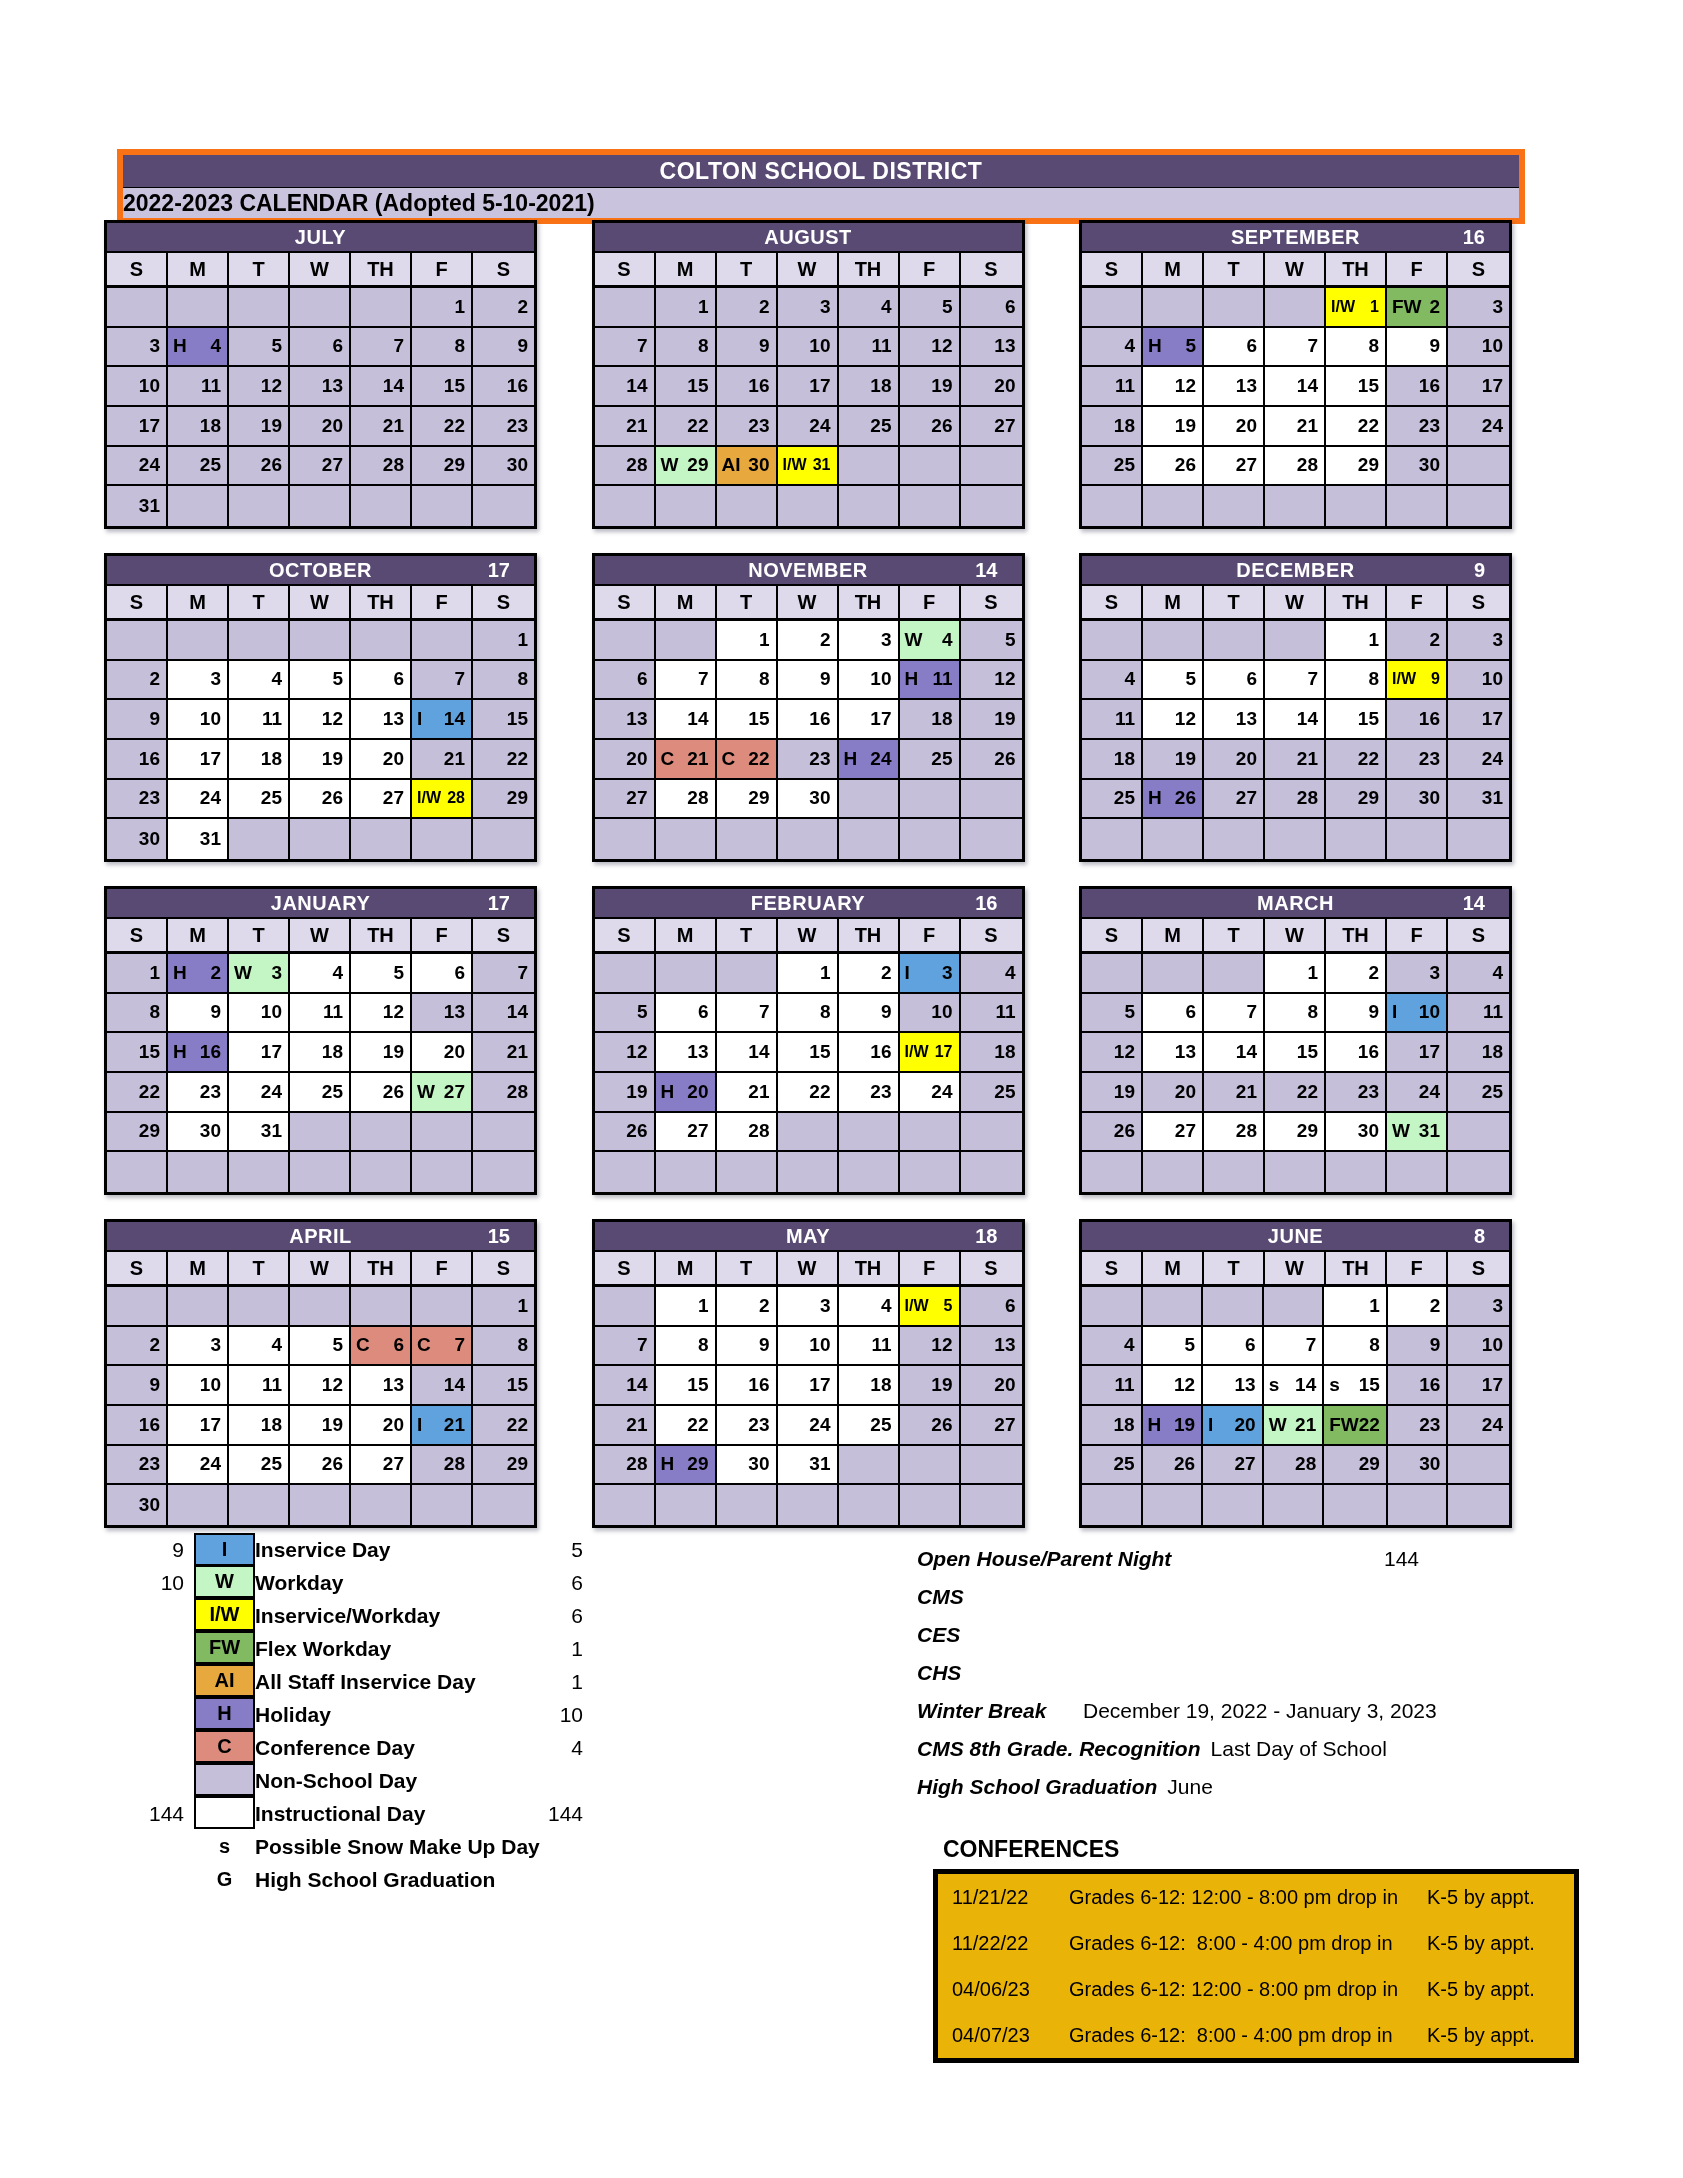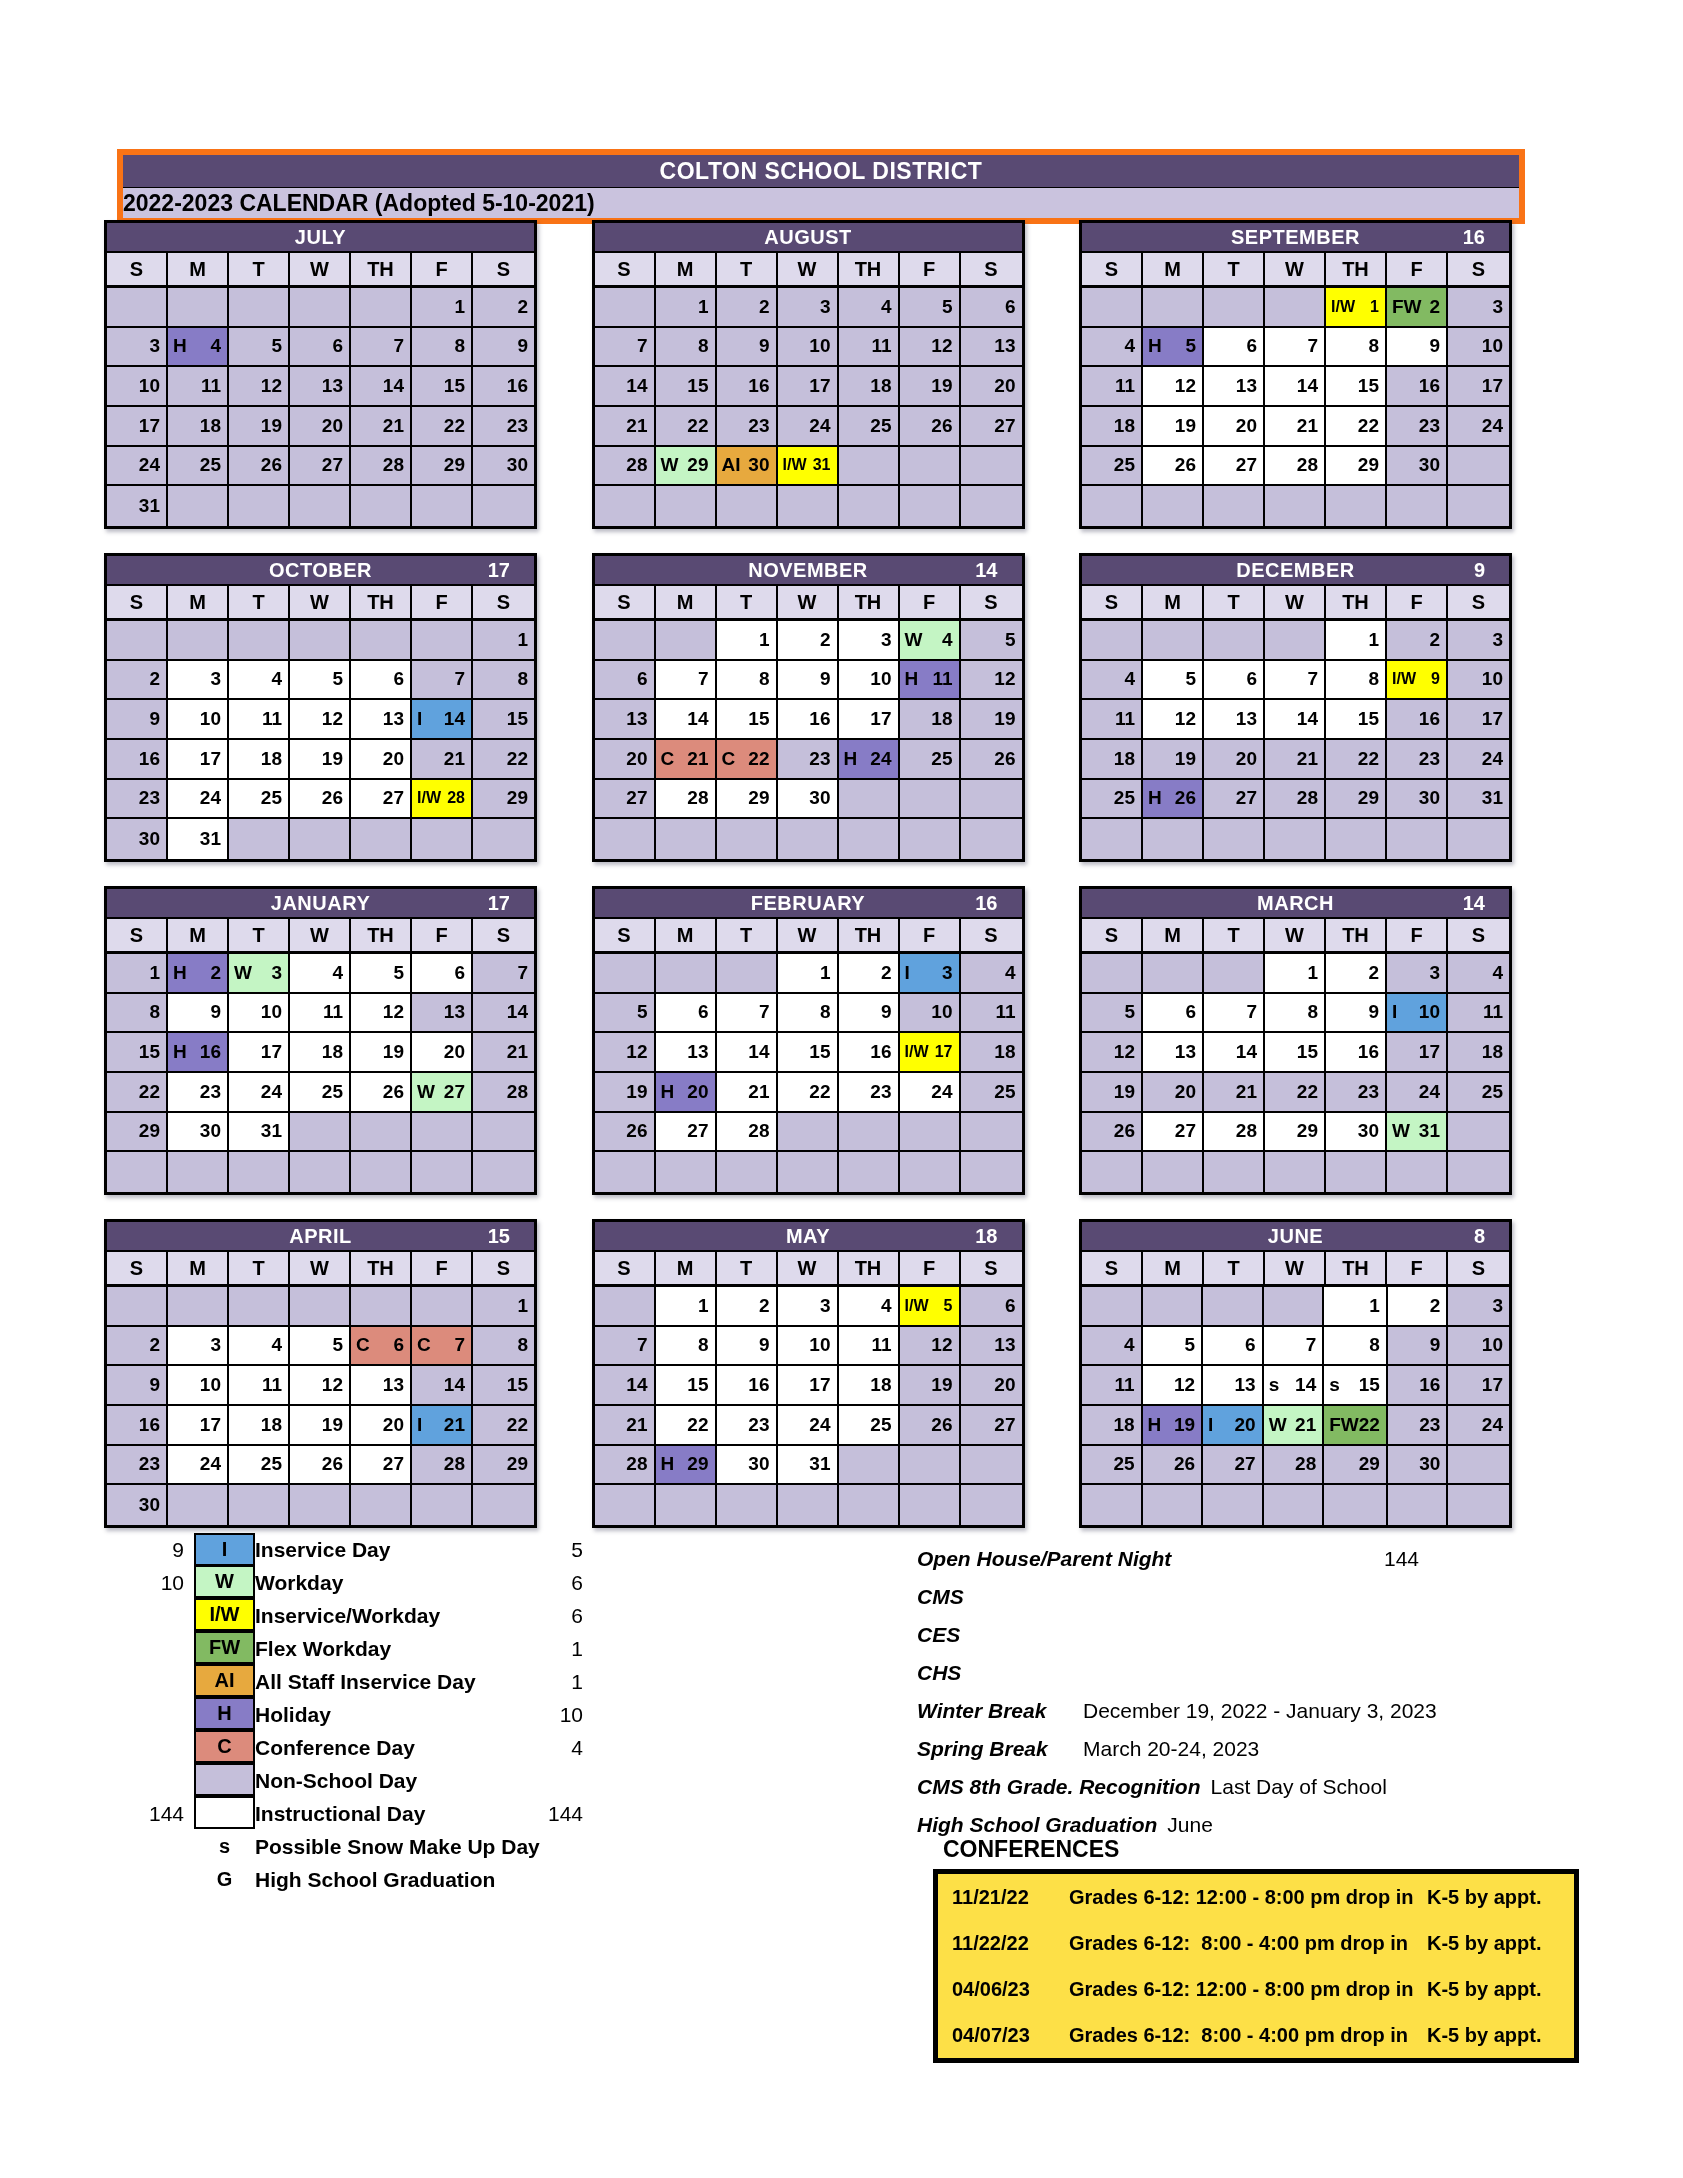--- a/index.html
+++ b/index.html
@@ -82,21 +82,21 @@
   
   .info { position:absolute; left:917px; top:1540px; width:574px; }
   .info-row { height:38px; display:flex; align-items:center; position:relative; font-size:21px; }
   .info-label { font-weight:bold; display:inline-block; min-width:156px; padding-right:10px; white-space:nowrap;font-style:italic; }
   .info-value { white-space:nowrap; }
   .info-right { position:absolute; left:467px; }
 
   
   .conf { position:absolute; left:909px; top:1836px; width:598px;margin-left:24px; }
   .conf-title { font-weight:bold; font-size:23px; margin:0 0 6px 10px; }
-  .conf-table { border:5px solid #000; box-sizing:border-box; width:646px; background:#fde047;font-weight:bold; }
+  .conf-table { border:5px solid #000; box-sizing:border-box; width:646px; background:#eab308; }
   .conf-row { display:grid; grid-template-columns:117px 358px 1fr; align-items:center; height:46px; padding-left:14px; font-size:20px; }
   .conf-cell { white-space:pre; }
 </style>
 </head>
 <body>
 
 <div class="page">
 
   <div class="header">
     <div class="header-title">COLTON SCHOOL DISTRICT</div>
@@ -1659,24 +1659,20 @@
         <span class="info-label">CES</span>
       </div>
       <div class="info-row">
         <span class="info-label">CHS</span>
       </div>
       <div class="info-row">
         <span class="info-label">Winter Break</span>
         <span class="info-value">December 19, 2022 - January 3, 2023</span>
       </div>
       <div class="info-row">
-        <span class="info-label">Spring Break</span>
-        <span class="info-value">March 20-24, 2023</span>
-      </div>
-      <div class="info-row">
         <span class="info-label">CMS 8th Grade. Recognition</span>
         <span class="info-value">Last Day of School</span>
       </div>
       <div class="info-row">
         <span class="info-label">High School Graduation</span>
         <span class="info-value">June</span>
       </div>
     </div>
 
   <div class="conf">

